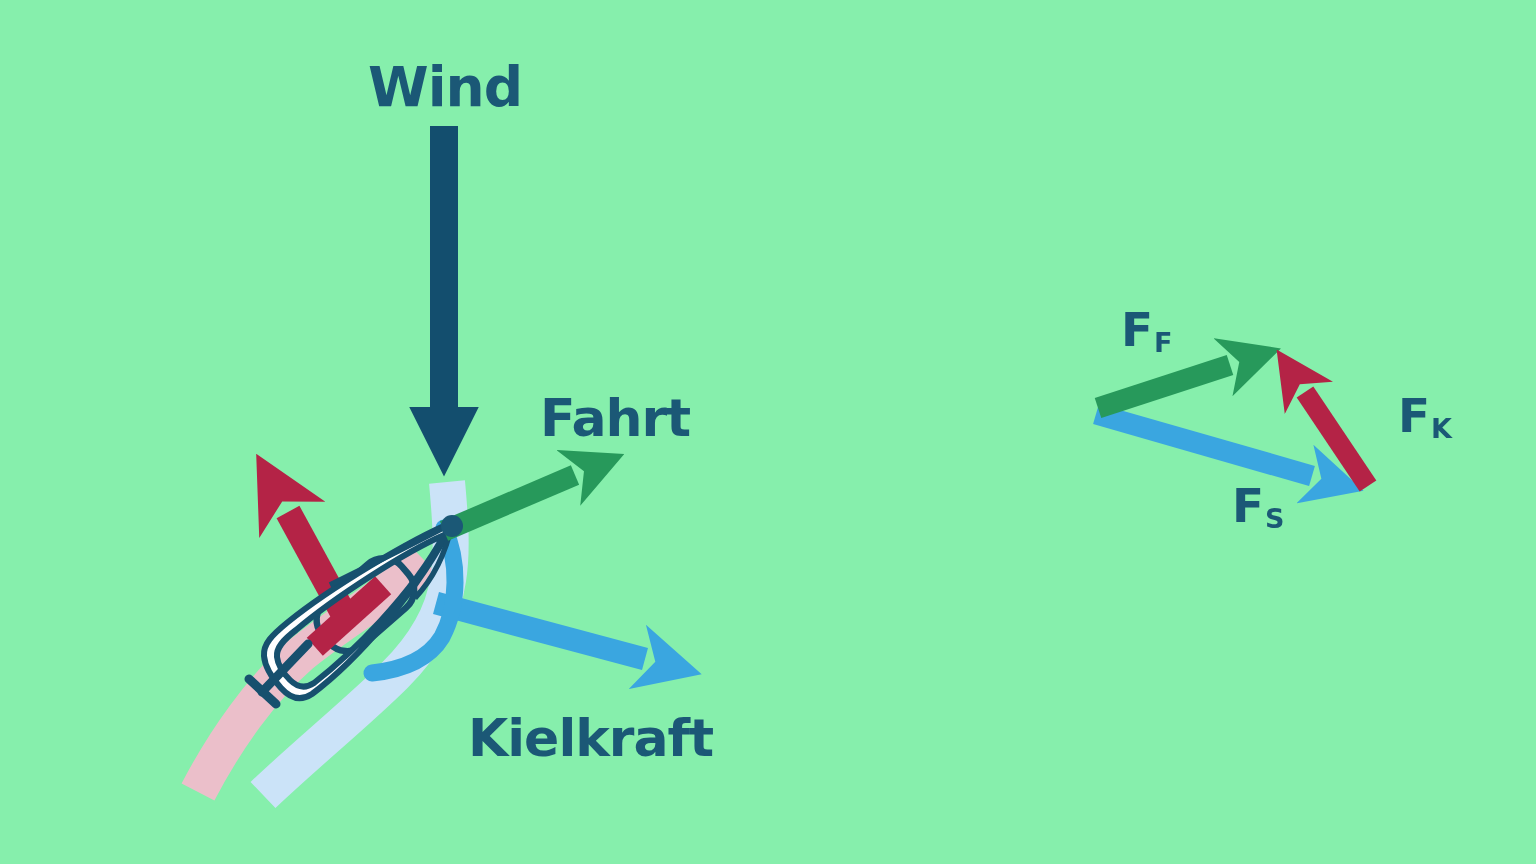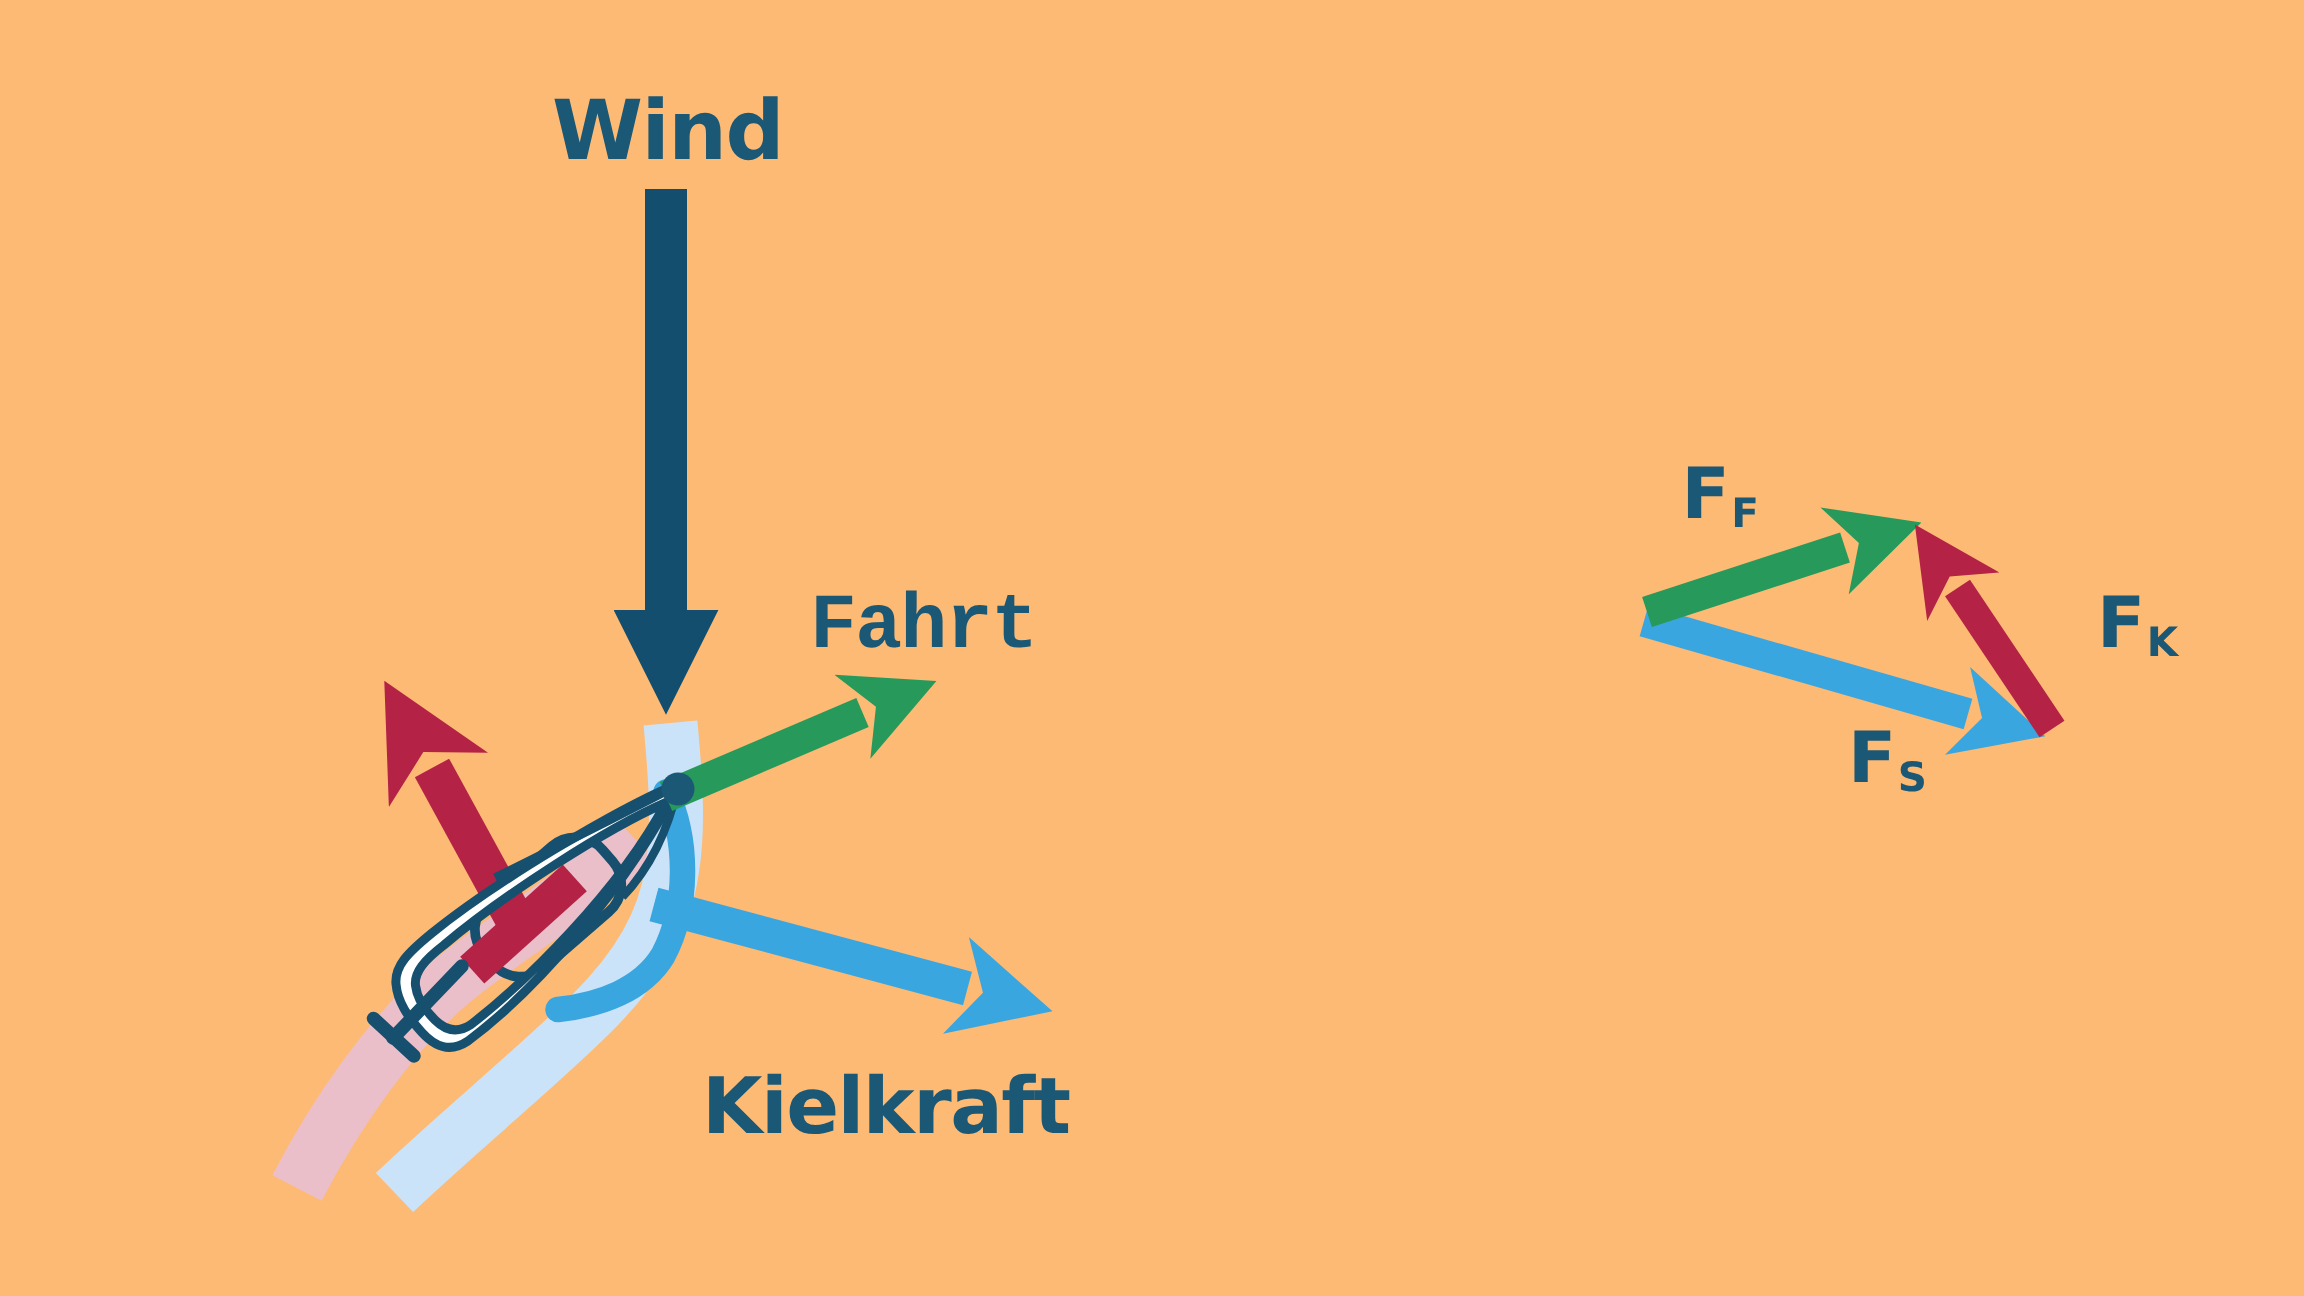--- a/index.html
+++ b/index.html
@@ -1,27 +1,27 @@
 <!DOCTYPE html>
 <html style="--text: #1b5876; --wind: #134e6e; --hull: #17506e; --green: #27995b; --red: #b42346; --blue: #3aa6e0; --pale_blue: #cbe3f8; --pale_pink: #ebbfca;"><head>
 <meta charset="utf-8">
 <style>
   html,body{margin:0;padding:0;background:#ffffff;}
   .stage{
-    position:relative;width:1536px;height:864px;overflow:hidden;background:#fdba74;
+    position:relative;width:1536px;height:864px;overflow:hidden;background:#86efac;
     font-family:"DejaVu Sans","Liberation Sans",sans-serif;
   }
   .stage svg{position:absolute;left:0;top:0;}
   .lbl{
     position:absolute;color:var(--text,#1b5876);font-weight:800;
     letter-spacing:-1px;white-space:nowrap;line-height:1;
   }
   .lbl-wind{left:368px;top:60px;font-size:55px;}
   .lbl-kiel{left:103px;top:392px;font-size:52px;}
-  .lbl-fahrt{left:540px;top:392px;font-size:52px;font-family:Liberation Mono, monospace;}
+  .lbl-fahrt{left:540px;top:392px;font-size:52px;}
   .lbl-segel{left:468px;top:712px;font-size:52px;}
   .flbl{position:absolute;color:var(--text,#1b5876);font-weight:800;line-height:1;}
   .flbl .main{font-size:47px;font-weight:800;}
   .flbl .sub{font-size:27px;font-weight:800;position:relative;top:6px;left:1px;}
   .flbl-ff{left:1121px;top:306px;}
   .flbl-fk{left:1378px;top:392px;margin-left:20px;}
   .flbl-fs{left:1232px;top:482px;}
 </style>
 </head>
 <body>

